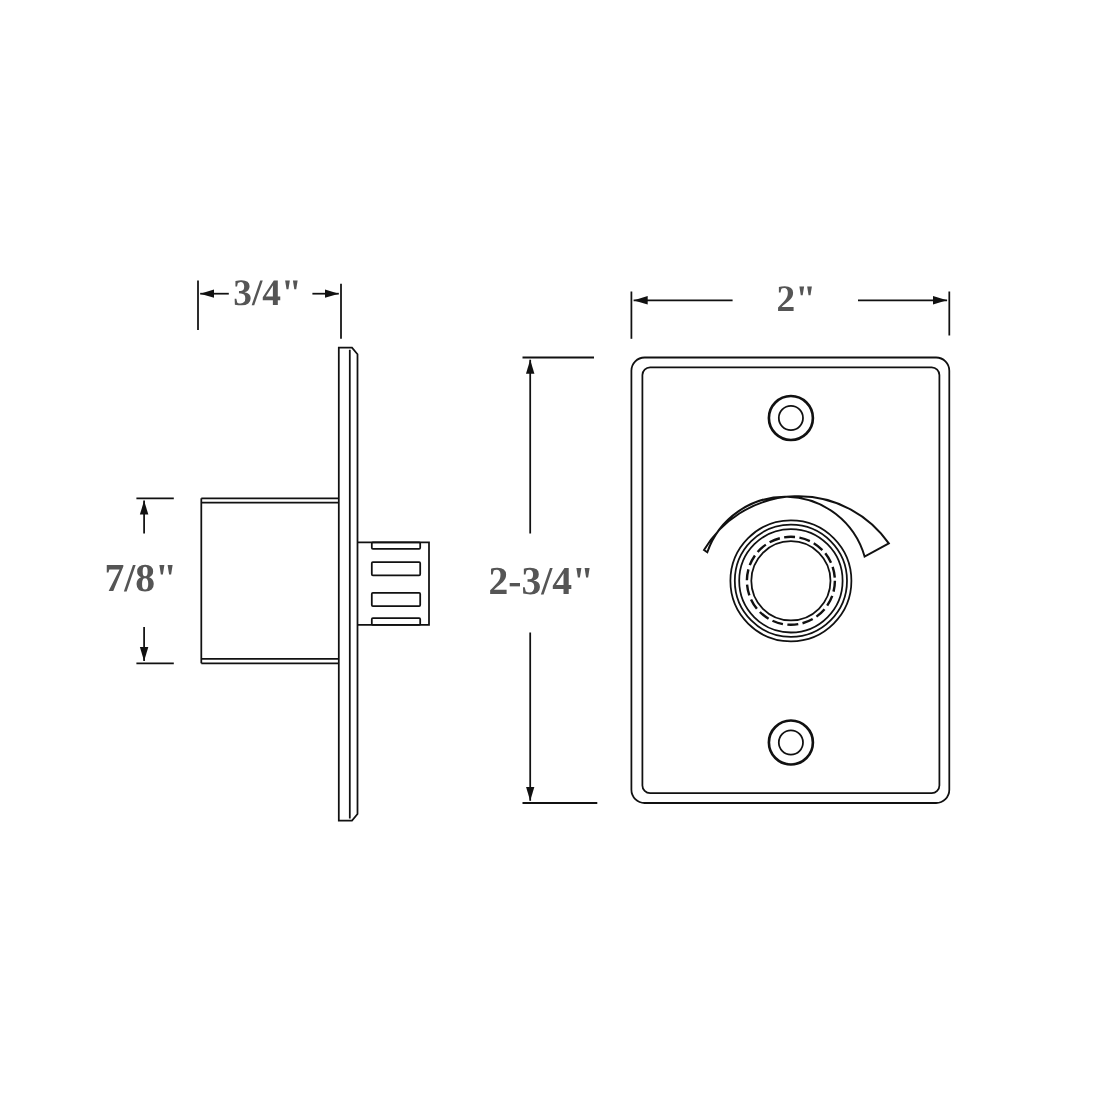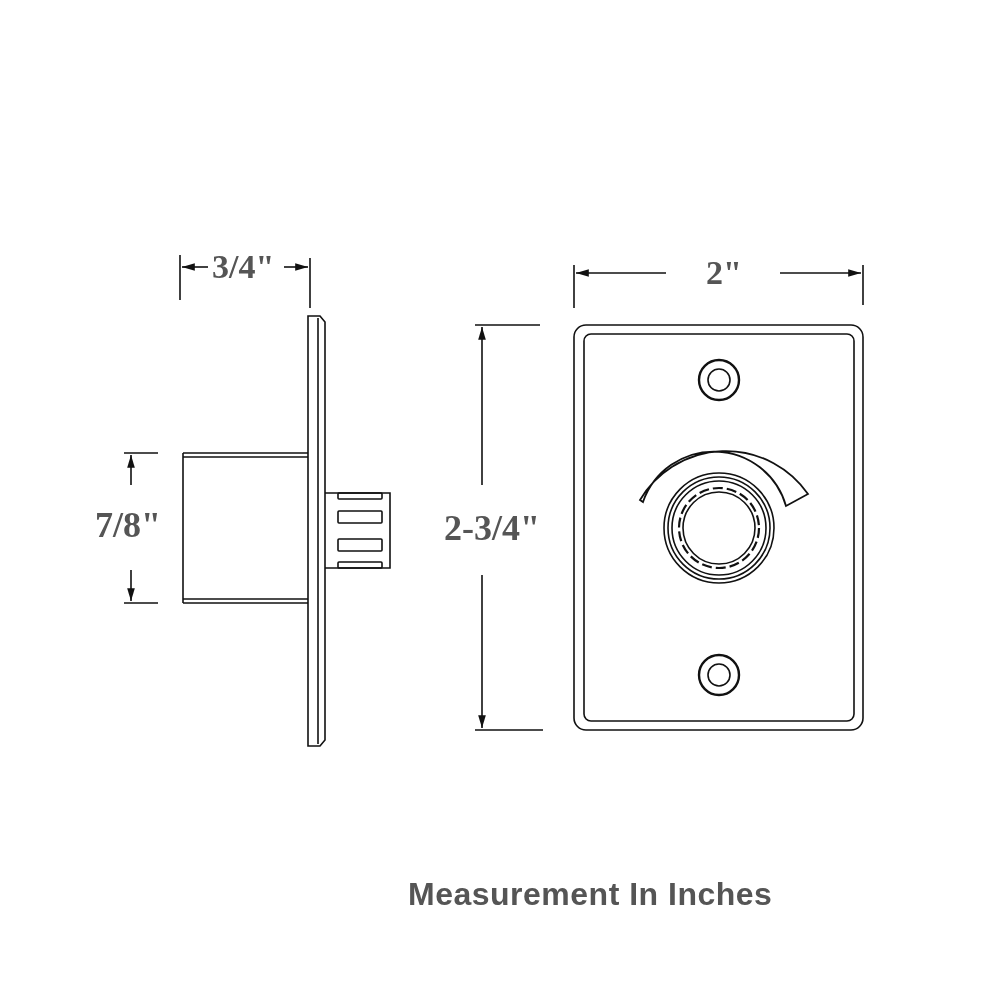--- a/index.html
+++ b/index.html
@@ -114,14 +114,13 @@
       </g>
     </g>
   </svg>
 
   
   <div class="dim-label" style="left:212px; top:250px; font-size:34px;">3/4"</div>
   <div class="dim-label" style="left:95px; top:507px;">7/8"</div>
   <div class="dim-label" style="left:706px; top:256px; font-size:34px;">2"</div>
   <div class="dim-label" style="left:444px; top:510px;">2-3/4"</div>
 
-  <div class="caption">Measurement In Inches</div>
 </div>
 
 </body></html>

